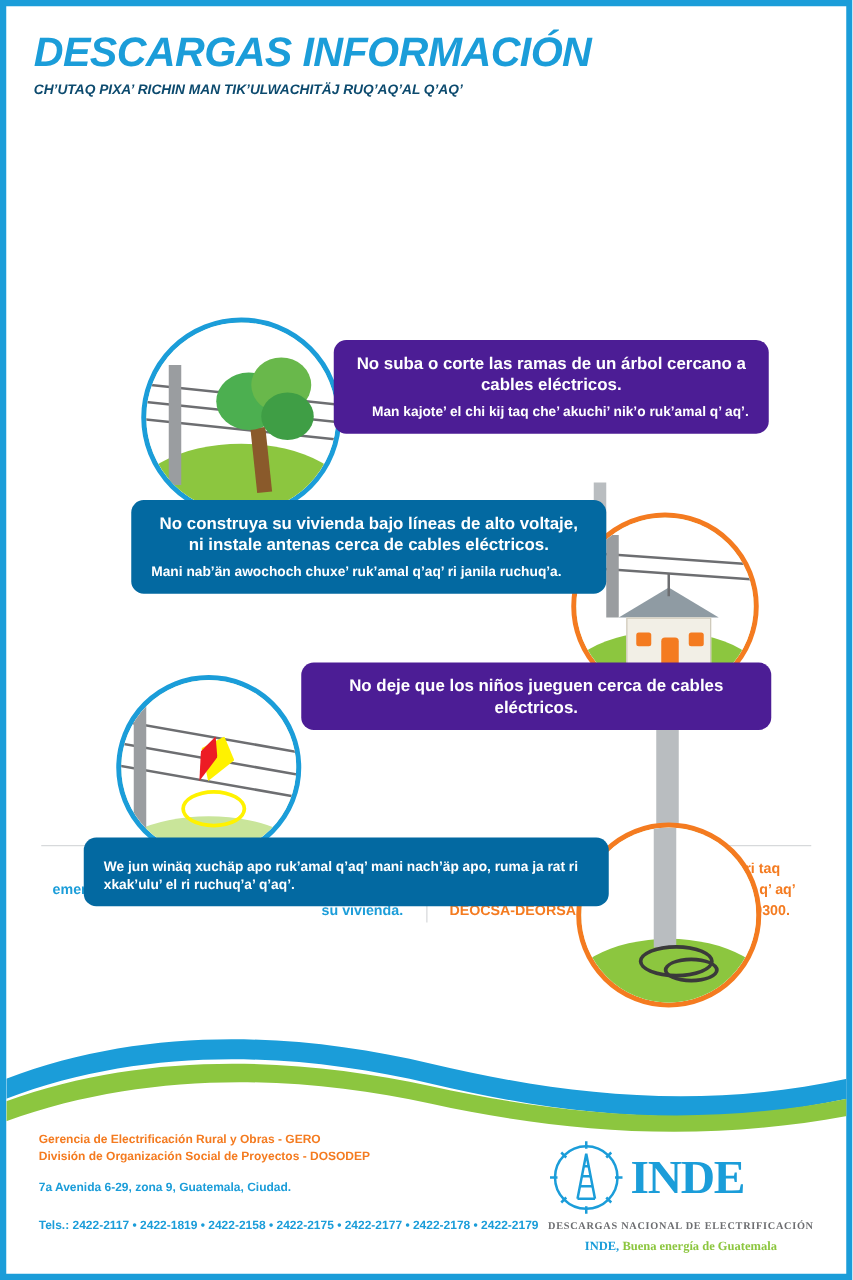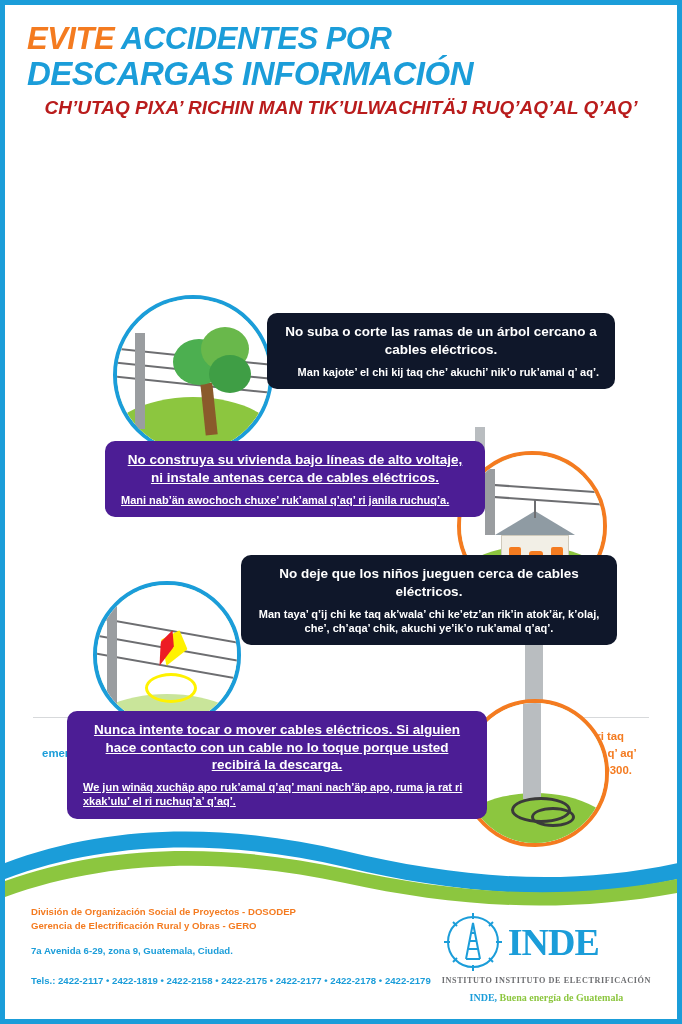--- a/index.html
+++ b/index.html
@@ -38,28 +38,27 @@
     font-size: 33px;
     font-weight: bold;
     font-style: italic;
     color: #1b9dd9;
     line-height: 1.02;
     letter-spacing: -0.5px;
     margin-top: 2px;
     white-space: nowrap;
   }
   .title-maya {
-    font-size: 19px;
+    font-size: 11px;
     font-weight: bold;
     font-style: italic;
-    color: #b91c1c;
+    color: #0c4a6e;
     margin-top: 7px;
     letter-spacing: 0px;
     white-space: nowrap;
-    text-align: center;
   }
 
   
   .tips {
     position: relative;
     height: 578px;
     margin-top: 6px;
   }
 
   .pole-band {
@@ -73,22 +72,22 @@
     background: #b9bdc0;
     width: 10px;
   }
 
   .banner {
     position: absolute;
     border-radius: 10px;
     color: #ffffff;
     padding: 10px 16px;
   }
-  .banner.blue { background: #0f172a; }
-  .banner.orange { background: #4c1d95; text-decoration: underline; }
+  .banner.blue { background: #4c1d95; }
+  .banner.orange { background: #0369a1; }
   .b-es {
     font-size: 13.5px;
     font-weight: bold;
     line-height: 1.28;
   }
   .b-my {
     font-size: 11px;
     font-weight: bold;
     line-height: 1.3;
     margin-top: 7px;
@@ -256,24 +255,20 @@
     text-align: center;
   }
   .logo-slogan .g { color: #8cc63f; }
 </style>
 </head>
 <body>
 
 <div class="poster">
 
   <div class="header">
-    <div class="title-line1">
-      <span class="t-orange">EVITE</span>
-      <span class="t-blue">ACCIDENTES POR</span>
-    </div>
     <div class="title-line2">DESCARGAS INFORMACIÓN</div>
     <div class="title-maya">CH’UTAQ PIXA’ RICHIN MAN TIK’ULWACHITÄJ RUQ’AQ’AL Q’AQ’</div>
   </div>
 
   <div class="tips">
 
     <div class="pole-band">
       <div class="pole" style="left:470px; top:296px; height:120px;"></div>
       <div class="pole" style="left:520px; top:430px; height:210px; width:18px; background:#b9bdc0;"></div>
     </div>
@@ -328,38 +323,36 @@
         <div class="wire" style="left:-10px; top:30px; width:180px; transform:rotate(10deg);"></div>
         <div class="wire" style="left:-10px; top:48px; width:180px; transform:rotate(10deg);"></div>
         <div class="wire" style="left:-10px; top:66px; width:180px; transform:rotate(10deg);"></div>
         <div class="pole" style="left:10px; top:18px; height:110px; background:#9a9da0;"></div>
         <div class="kite" style="left:62px; top:44px;"></div>
         <div class="kite-red" style="left:62px; top:44px;"></div>
         <div class="cablecoil" style="left:48px; top:88px; width:52px; height:30px; border-color:#fff200; border-width:3px;"></div>
       </div>
     </div>
 
-    <div class="banner blue" style="left:236px; top:424px; width:376px;">
+    <div class="banner blue" style="left:236px; top:440px; width:376px;">
       <div class="b-es ta-c">No deje que los niños jueguen cerca de cables eléctricos.</div>
-      <div class="b-my ta-c">Man taya’ q’ij chi ke taq ak’wala’ chi ke’etz’an rik’in atok’är, k’olaj, che’, ch’aqa’ chik, akuchi ye’ik’o ruk’amal q’aq’.</div>
     </div>
 
     <div class="bubble ring-orange" style="left:456px; top:568px; width:148px; height:148px;">
       <div class="ill">
         <div class="sky"></div>
         <div class="grass2"></div>
         <div class="grass"></div>
         <div class="pole" style="left:58px; top:0px; height:96px; width:18px; background:#b9bdc0;"></div>
         <div class="cablecoil" style="left:46px; top:94px;"></div>
         <div class="cablecoil" style="left:66px; top:104px; width:44px; height:20px;"></div>
       </div>
     </div>
 
     <div class="banner orange" style="left:62px; top:580px; width:420px;">
-      <div class="b-es ta-c">Nunca intente tocar o mover cables eléctricos. Si alguien hace contacto con un cable no lo toque porque usted recibirá la descarga.</div>
       <div class="b-my ta-l">We jun winäq xuchäp apo ruk’amal q’aq’ mani nach’äp apo, ruma ja rat ri xkak’ulu’ el ri ruchuq’a’ q’aq’.</div>
     </div>
 
   </div>
 
   <div class="divider"></div>
   <div class="notes">
     <div class="note-left">Llame a su distribuidor de energía en caso de emergencia por daños en cables eléctricos fuera de su vivienda.</div>
     <div class="note-sep"></div>
     <div class="note-right">K’ate’ jalajoj ttaq utzil najawx ruma nitzelan ri taq ruk’amal q’ aq’ pa b’ey, ke’ awoyoj ri yek’ ayin q’ aq’ DEOCSA-DEORSA chupam ri oyonib’al 2367-9300.</div>
@@ -367,22 +360,22 @@
 
   <div class="waves">
     <svg width="682" height="96" viewBox="0 0 682 96" preserveAspectRatio="none">
       <path d="M0,52 C110,10 230,14 340,40 C450,66 560,78 682,50 L682,66 C560,94 450,82 340,56 C230,30 110,26 0,68 Z" fill="#1b9dd9"></path>
       <path d="M0,70 C110,30 230,34 340,58 C450,82 560,92 682,66 L682,80 C560,104 450,96 340,72 C230,48 110,46 0,86 Z" fill="#8cc63f"></path>
     </svg>
   </div>
 
   <div class="bottom">
     <div>
+      <div class="info-line">Gerencia de Electrificación Rural y Obras - GERO</div>
       <div class="info-line">División de Organización Social de Proyectos - DOSODEP</div>
-      <div class="info-line">Gerencia de Electrificación Rural y Obras - GERO</div>
       <div class="info-addr">7a Avenida 6-29, zona 9, Guatemala, Ciudad.</div>
       <div class="info-addr" style="margin-top:16px;">Tels.: 2422-2117 • 2422-1819 • 2422-2158 • 2422-2175 • 2422-2177 • 2422-2178 • 2422-2179</div>
     </div>
 
     <div class="logo-wrap">
       <div class="logo-row">
         <svg width="62" height="62" viewBox="0 0 62 62">
           <g stroke="#1b9dd9" stroke-width="2" fill="none">
             <circle cx="31" cy="31" r="25"></circle>
           </g>
@@ -399,21 +392,21 @@
           <g stroke="#1b9dd9" stroke-width="2" fill="none">
             <path d="M24,48 L31,12 L38,48"></path>
             <line x1="26" y1="38" x2="36" y2="38"></line>
             <line x1="27.5" y1="30" x2="34.5" y2="30"></line>
             <line x1="29" y1="22" x2="33" y2="22"></line>
             <line x1="24" y1="48" x2="38" y2="48"></line>
           </g>
         </svg>
         <div class="logo-text">INDE</div>
       </div>
-      <div class="logo-sub">INSTITUTO INSTITUTO DE ELECTRIFICACIÓN</div>
+      <div class="logo-sub">DESCARGAS NACIONAL DE ELECTRIFICACIÓN</div>
       <div class="logo-slogan">
         <span>INDE,</span>
         <span class="g">Buena energía de Guatemala</span>
       </div>
     </div>
   </div>
 
 </div>
 
 </body></html>

